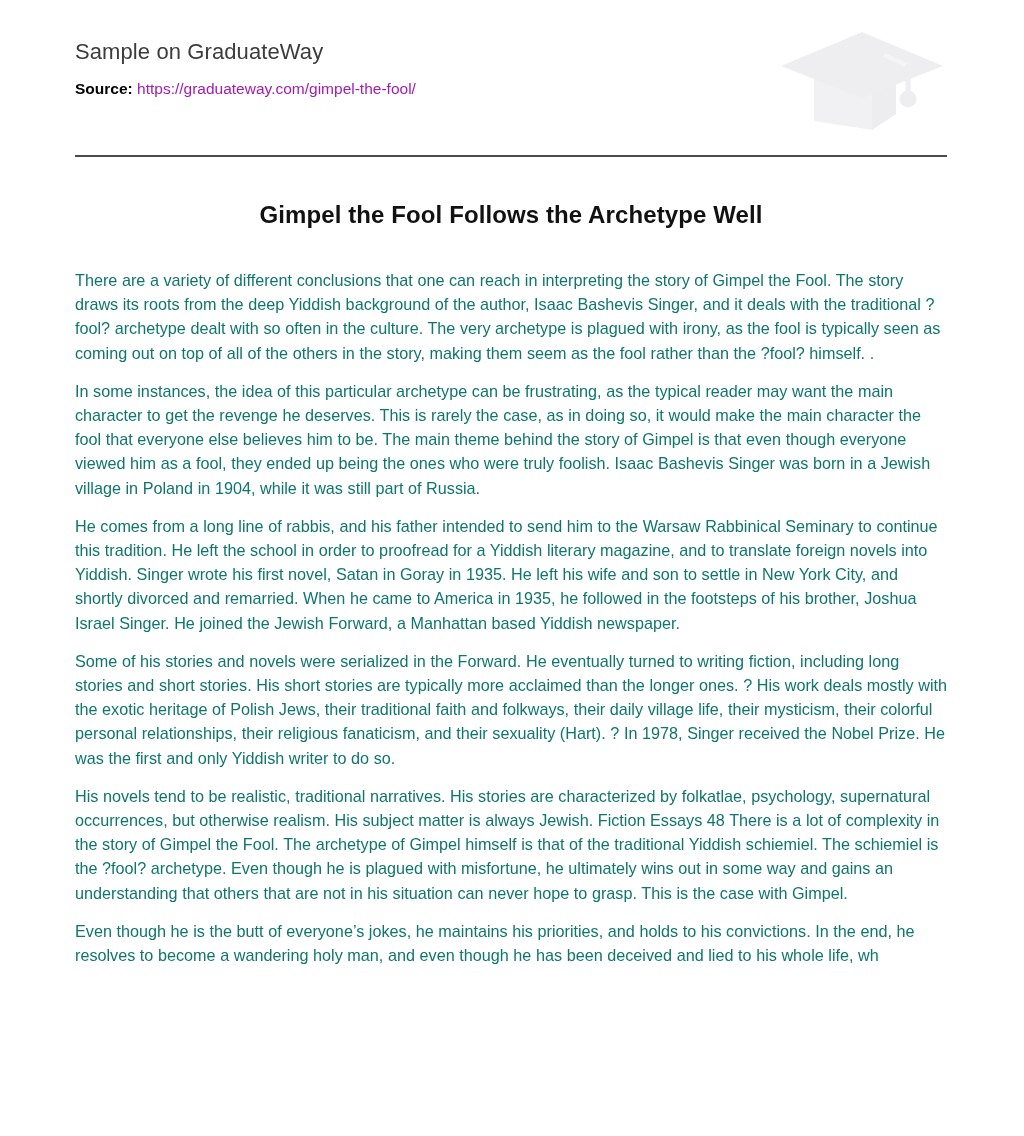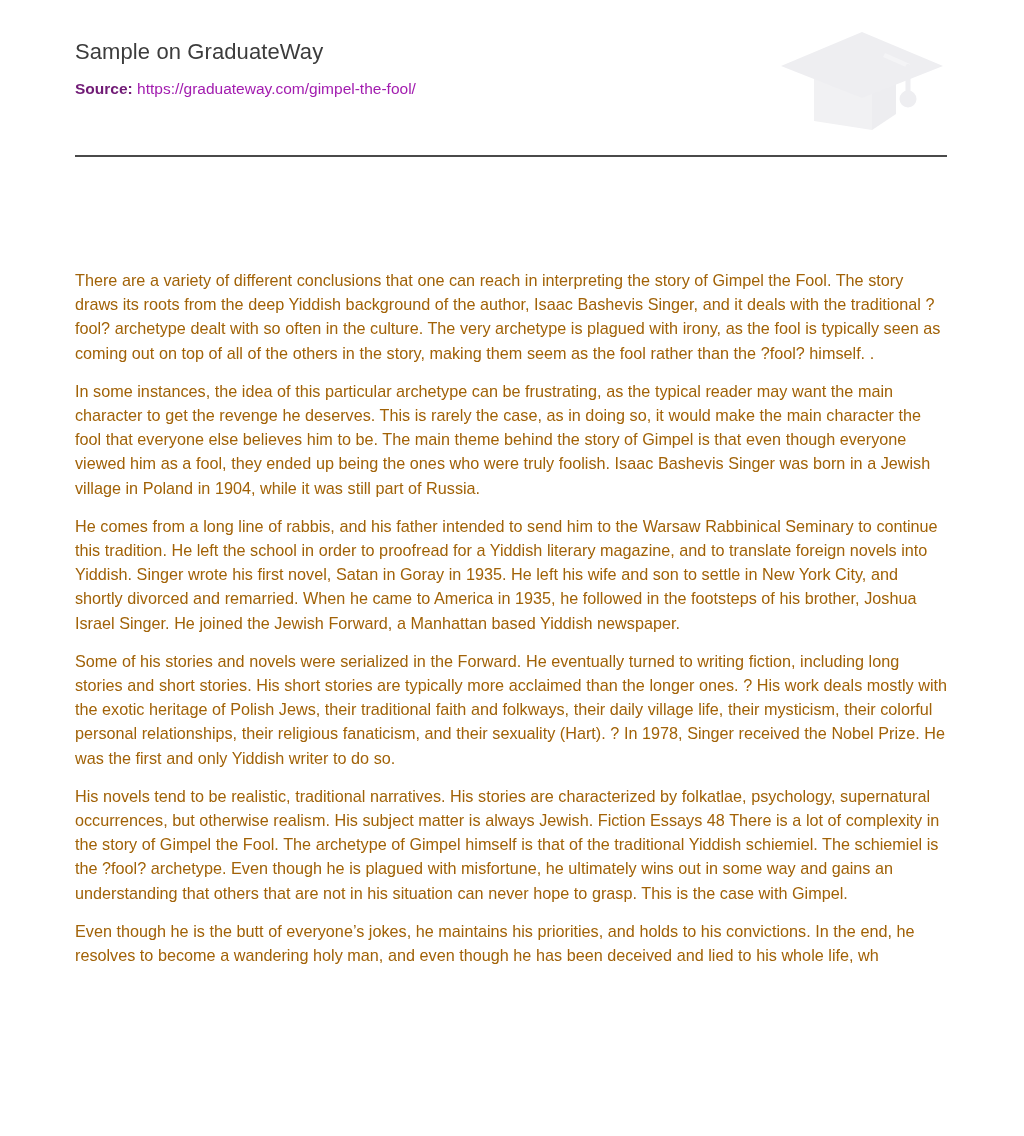--- a/index.html
+++ b/index.html
@@ -42,21 +42,21 @@
   }
   .source-line {
     font-size: 15.5px;
     line-height: 22px;
     color: #3c3c3c;
     margin-top: 12px;
     white-space: nowrap;
   }
   .source-label {
     font-weight: 700;
-    color: #701a75;
+    color: #000000;
   }
   .source-url {
     font-weight: 400;
     color: #a21caf;
   }
 
   
   .logo {
     position: absolute;
     right: 77px;
@@ -99,21 +99,21 @@
   .body-copy {
     position: absolute;
     left: 75px;
     top: 268px;
     width: 872px;
   }
   .body-copy p {
     margin: 0 0 14px 0;
     font-size: 16.2px;
     line-height: 24.2px;
-    color: #a16207;
+    color: #0f766e;
     text-align: left;
     word-spacing: 0.1px;
   }
   .body-copy p:last-child {
     margin-bottom: 2px;
   }
 </style>
 </head>
 <body>
 
@@ -137,20 +137,21 @@
 
       <path d="M108 27 L133 38 L133 65 L129 65 L129 41 L106 31 Z" fill="#f4f4f6"></path>
       <rect x="128.5" y="38" width="5" height="30" rx="2.5" fill="#eeeef1"></rect>
 
       <circle cx="131" cy="73" r="8.5" fill="#eeeef1"></circle>
     </svg>
   </div>
 
   <div class="divider"></div>
 
+  <h1 class="doc-title">Gimpel the Fool Follows the Archetype Well</h1>
 
   <div class="body-copy">
     <p>There are a variety of different conclusions that one can reach in interpreting the story of Gimpel the Fool. The story draws its roots from the deep Yiddish background of the author, Isaac Bashevis Singer, and it deals with the traditional ?fool? archetype dealt with so often in the culture. The very archetype is plagued with irony, as the fool is typically seen as coming out on top of all of the others in the story, making them seem as the fool rather than the ?fool? himself. .</p>
     <p>In some instances, the idea of this particular archetype can be frustrating, as the typical reader may want the main character to get the revenge he deserves. This is rarely the case, as in doing so, it would make the main character the fool that everyone else believes him to be. The main theme behind the story of Gimpel is that even though everyone viewed him as a fool, they ended up being the ones who were truly foolish. Isaac Bashevis Singer was born in a Jewish village in Poland in 1904, while it was still part of Russia.</p>
     <p>He comes from a long line of rabbis, and his father intended to send him to the Warsaw Rabbinical Seminary to continue this tradition. He left the school in order to proofread for a Yiddish literary magazine, and to translate foreign novels into Yiddish. Singer wrote his first novel, Satan in Goray in 1935. He left his wife and son to settle in New York City, and shortly divorced and remarried. When he came to America in 1935, he followed in the footsteps of his brother, Joshua Israel Singer. He joined the Jewish Forward, a Manhattan based Yiddish newspaper.</p>
     <p>Some of his stories and novels were serialized in the Forward. He eventually turned to writing fiction, including long stories and short stories. His short stories are typically more acclaimed than the longer ones. ? His work deals mostly with the exotic heritage of Polish Jews, their traditional faith and folkways, their daily village life, their mysticism, their colorful personal relationships, their religious fanaticism, and their sexuality (Hart). ? In 1978, Singer received the Nobel Prize. He was the first and only Yiddish writer to do so.</p>
     <p>His novels tend to be realistic, traditional narratives. His stories are characterized by folkatlae, psychology, supernatural occurrences, but otherwise realism. His subject matter is always Jewish. Fiction Essays 48 There is a lot of complexity in the story of Gimpel the Fool. The archetype of Gimpel himself is that of the traditional Yiddish schiemiel. The schiemiel is the ?fool? archetype. Even though he is plagued with misfortune, he ultimately wins out in some way and gains an understanding that others that are not in his situation can never hope to grasp. This is the case with Gimpel.</p>
     <p>Even though he is the butt of everyone’s jokes, he maintains his priorities, and holds to his convictions. In the end, he resolves to become a wandering holy man, and even though he has been deceived and lied to his whole life, wh</p>
   </div>
 

